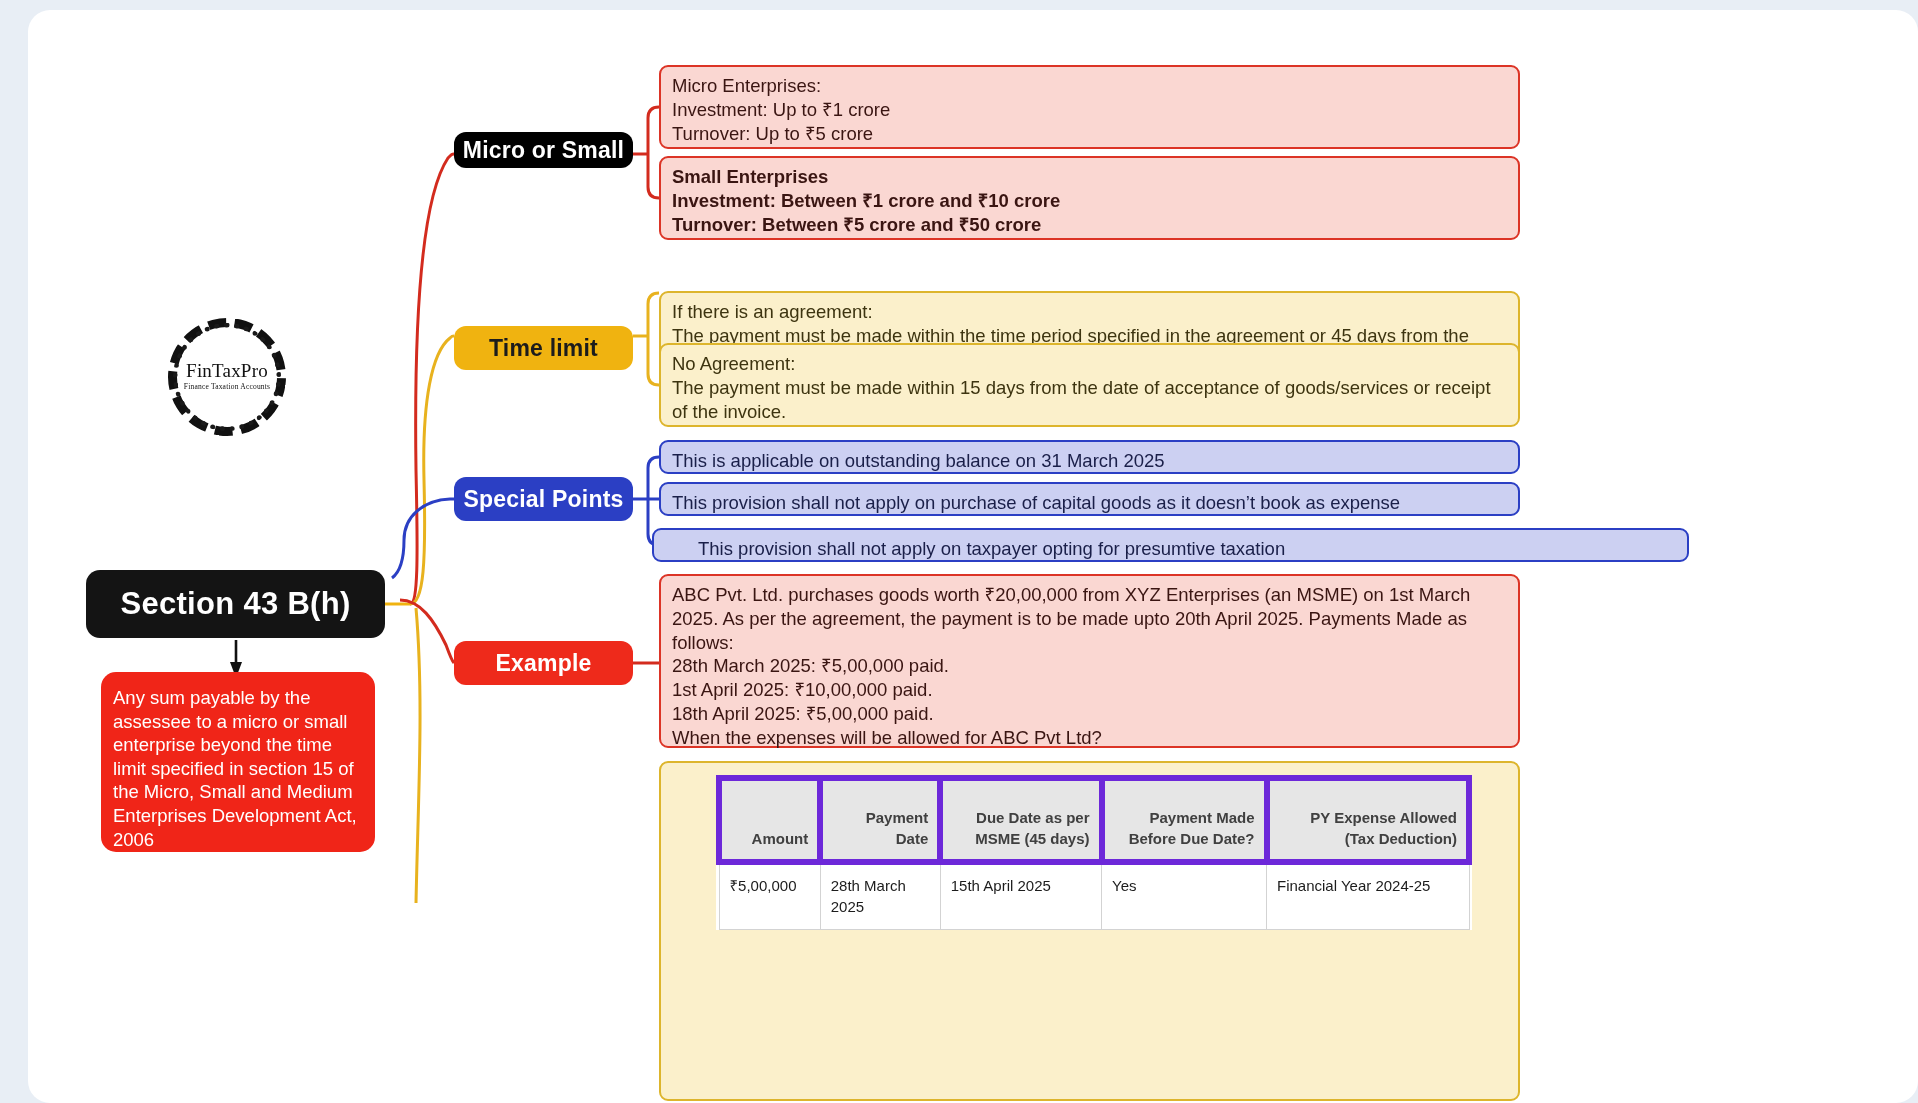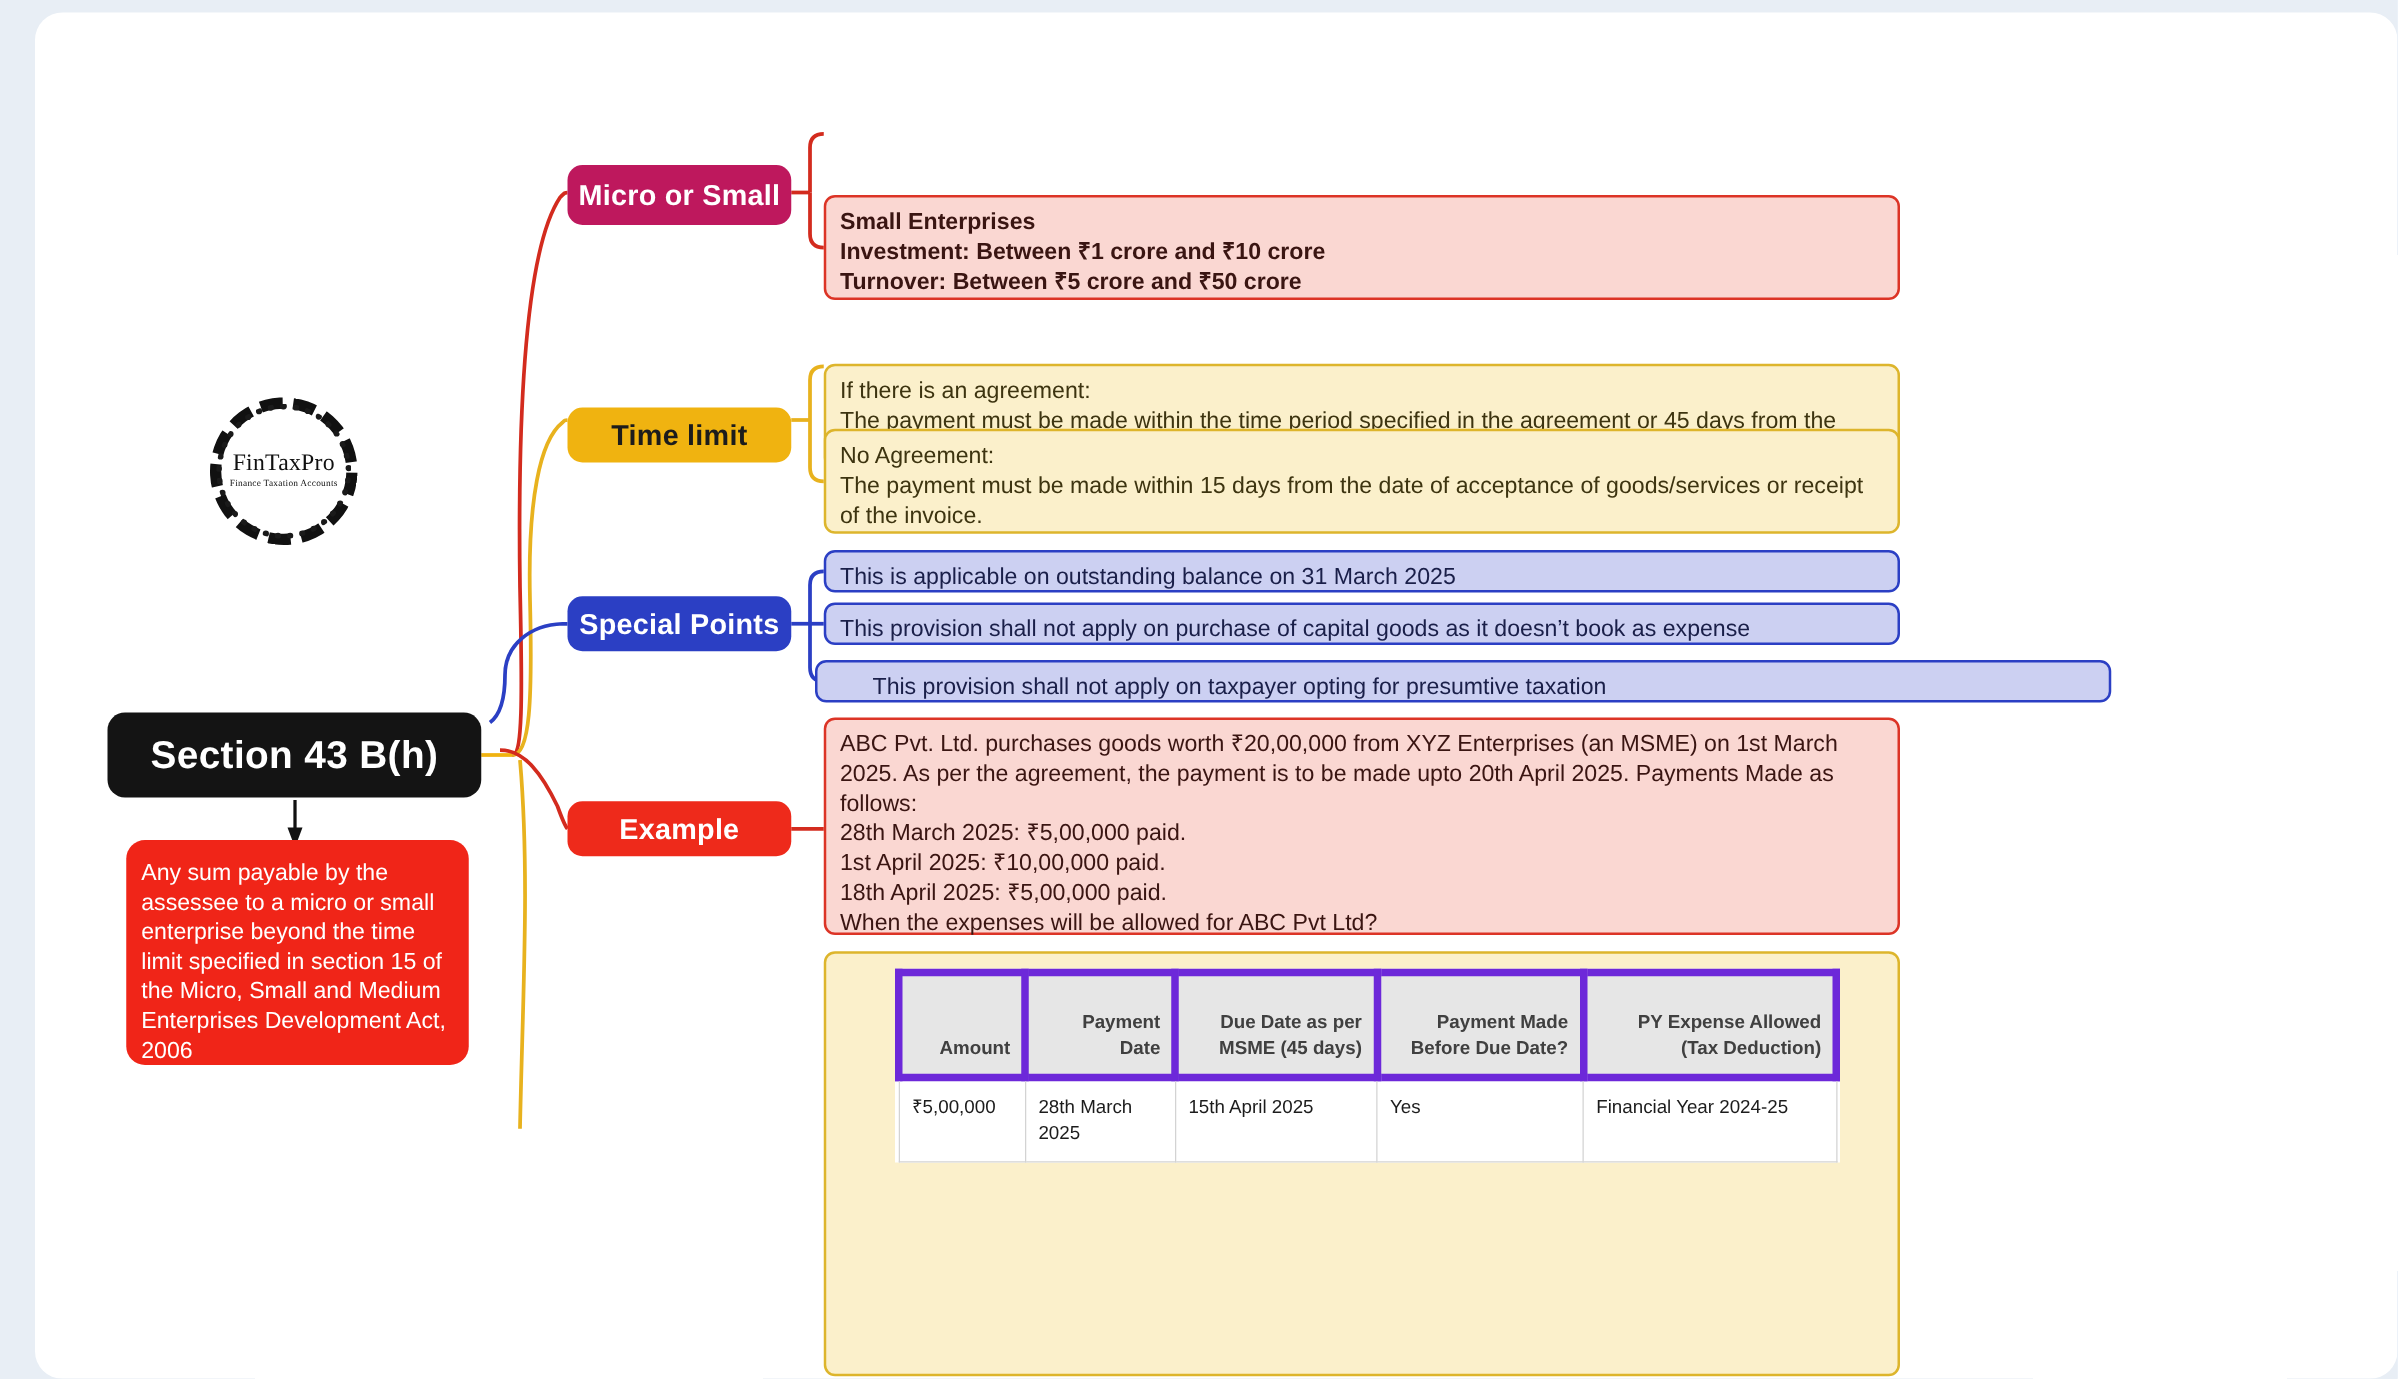--- a/index.html
+++ b/index.html
@@ -117,21 +117,21 @@
     border-radius: 12px;
     display: flex;
     align-items: center;
     justify-content: center;
     color: #ffffff;
     font-size: 23px;
     font-weight: bold;
     letter-spacing: .2px;
     white-space: nowrap;
   }
-  #label-micro  { left: 454px; top: 132px; width: 179px; height: 48px; background:#be185d; }
+  #label-micro  { left: 454px; top: 132px; width: 179px; height: 36px; background:#000000; }
   #label-time   { left: 454px; top: 314px; width: 179px; height: 44px; background:#f0b310; color:#1c1c1c;margin-top:12px; }
   #label-special{ left: 454px; top: 477px; width: 179px; height: 44px; background:#2b3fc4; }
   #label-example{ left: 454px; top: 641px; width: 179px; height: 44px; background:#ee2a1b; }
 
   
   .leaf {
     position: absolute;
     box-sizing: border-box;
     border-radius: 9px;
     padding: 7px 12px 7px 11px;
@@ -257,20 +257,23 @@
 
   <div id="root-node">Section 43 B(h)</div>
 
   <div id="root-desc">Any sum payable by the assessee to a micro or small enterprise beyond the time limit specified in section 15 of the Micro, Small and Medium Enterprises Development Act, 2006</div>
 
   <div id="label-micro" class="branch-label">Micro or Small</div>
   <div id="label-time" class="branch-label">Time limit</div>
   <div id="label-special" class="branch-label">Special Points</div>
   <div id="label-example" class="branch-label">Example</div>
 
+  <div id="leaf-micro-1" class="leaf red" style="white-space: pre-wrap;">Micro Enterprises:
+Investment: Up to ₹1 crore
+Turnover: Up to ₹5 crore</div>
   <div id="leaf-micro-2" class="leaf red" style="white-space: pre-wrap;">Small Enterprises
 Investment: Between ₹1 crore and ₹10 crore
 Turnover: Between ₹5 crore and ₹50 crore</div>
 
   <div id="leaf-time-1" class="leaf yellow" style="white-space: pre-wrap;">If there is an agreement:
 The payment must be made within the time period specified in the agreement or 45 days from the date of acceptance of goods or services or receipt of the invoice, whichever is earlier.</div>
   <div id="leaf-time-2" class="leaf yellow" style="white-space: pre-wrap;">No Agreement:
 The payment must be made within 15 days from the date of acceptance of goods/services or receipt of the invoice.</div>
 
   <div id="leaf-sp-1" class="leaf blue">This is applicable on outstanding balance on 31 March 2025</div>

